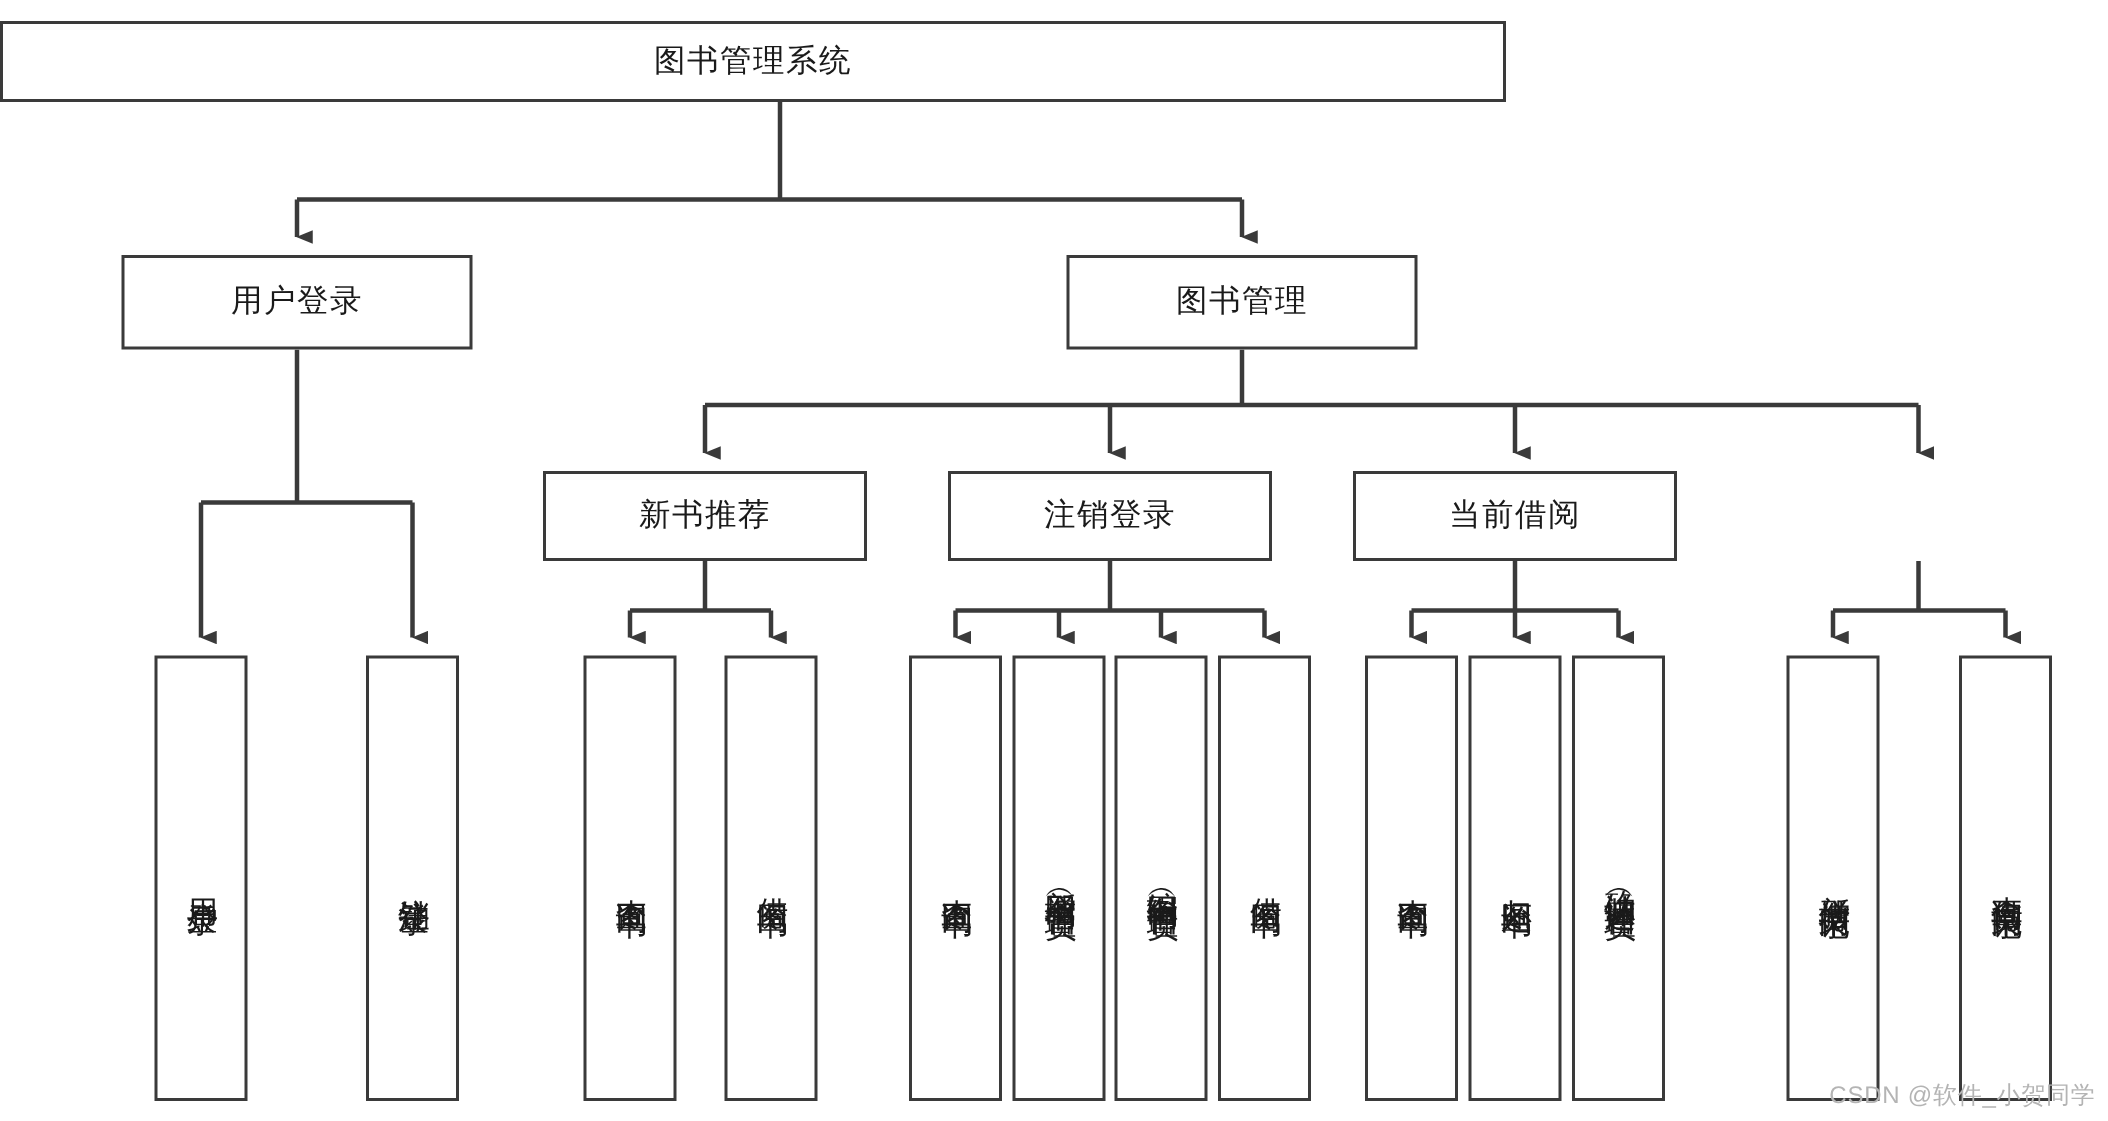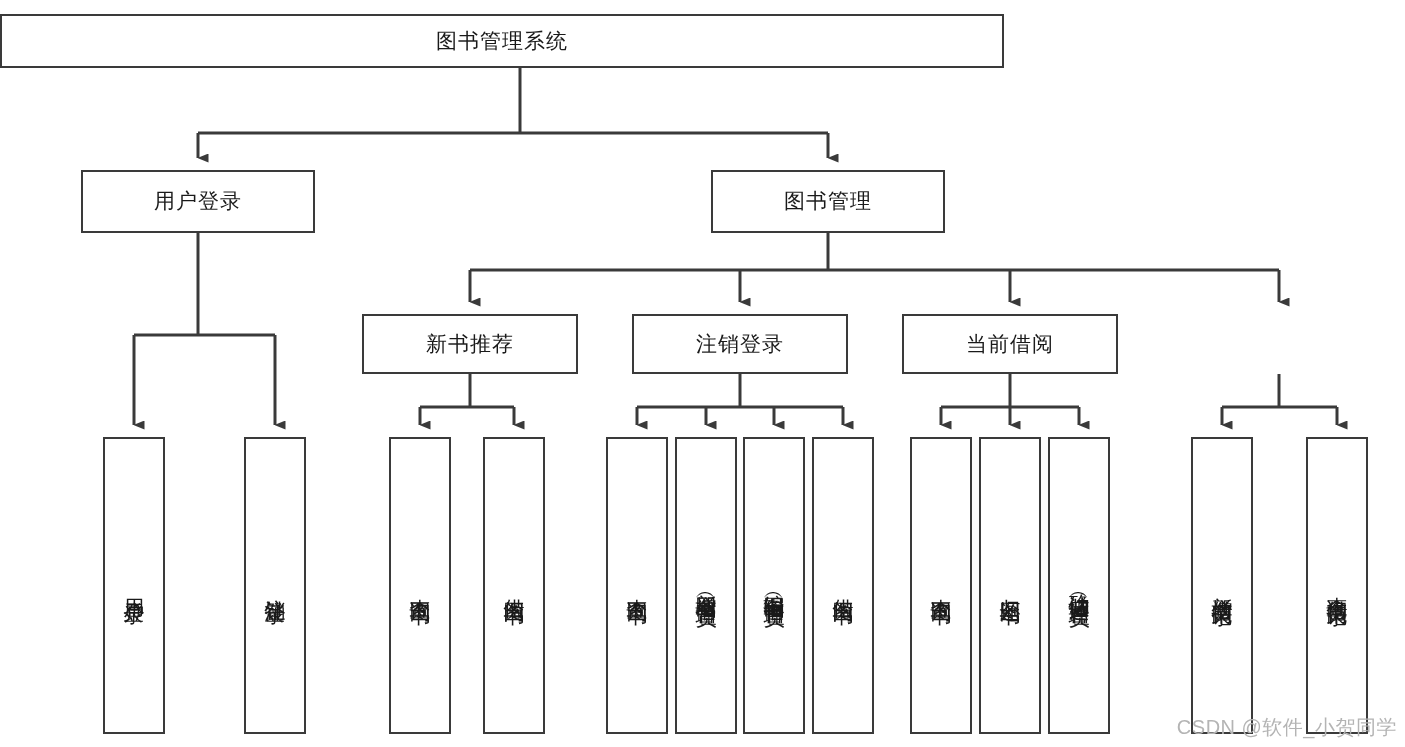--- a/index.html
+++ b/index.html
@@ -71,21 +71,21 @@
   }
   .leaf {
     top: 437px;
     height: 297px;
     width: 62px;
   }
   #watermark {
     position: absolute;
     right: 8px;
     bottom: 6px;
-    font-size: 20px;
+    font-size: 16px;
     color: #b4b4b4;
     letter-spacing: 0.5px;
     white-space: nowrap;
   }
 </style>
 </head>
 <body>
 
 <div id="diagram-root">
 

